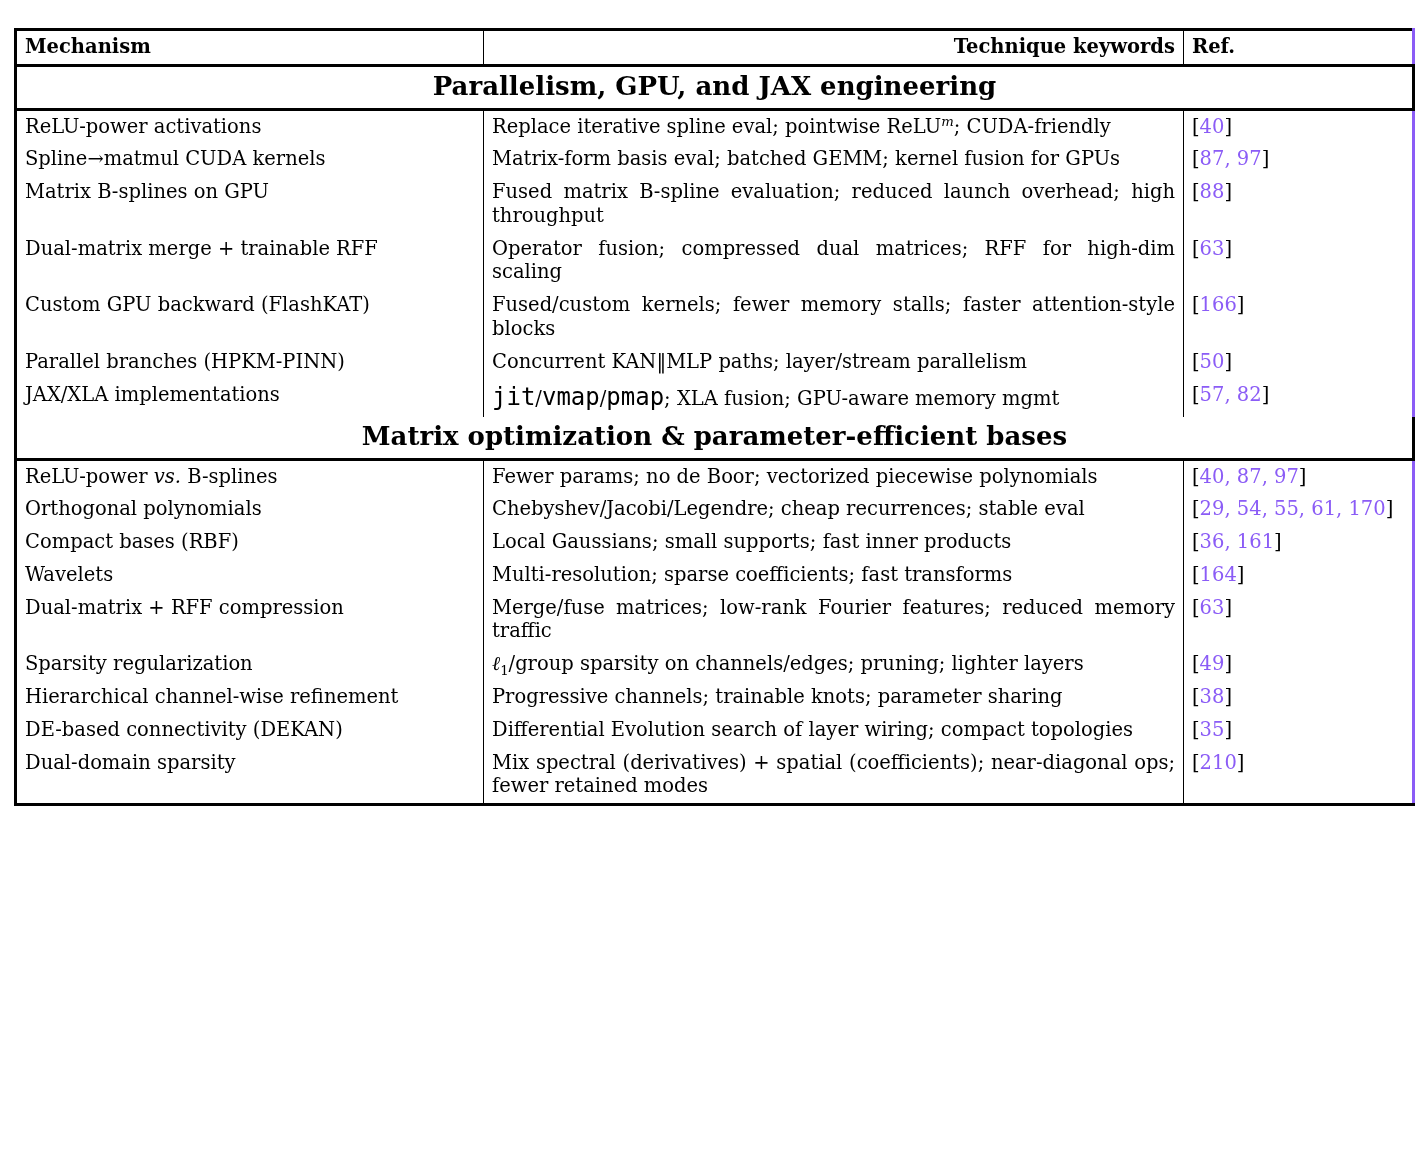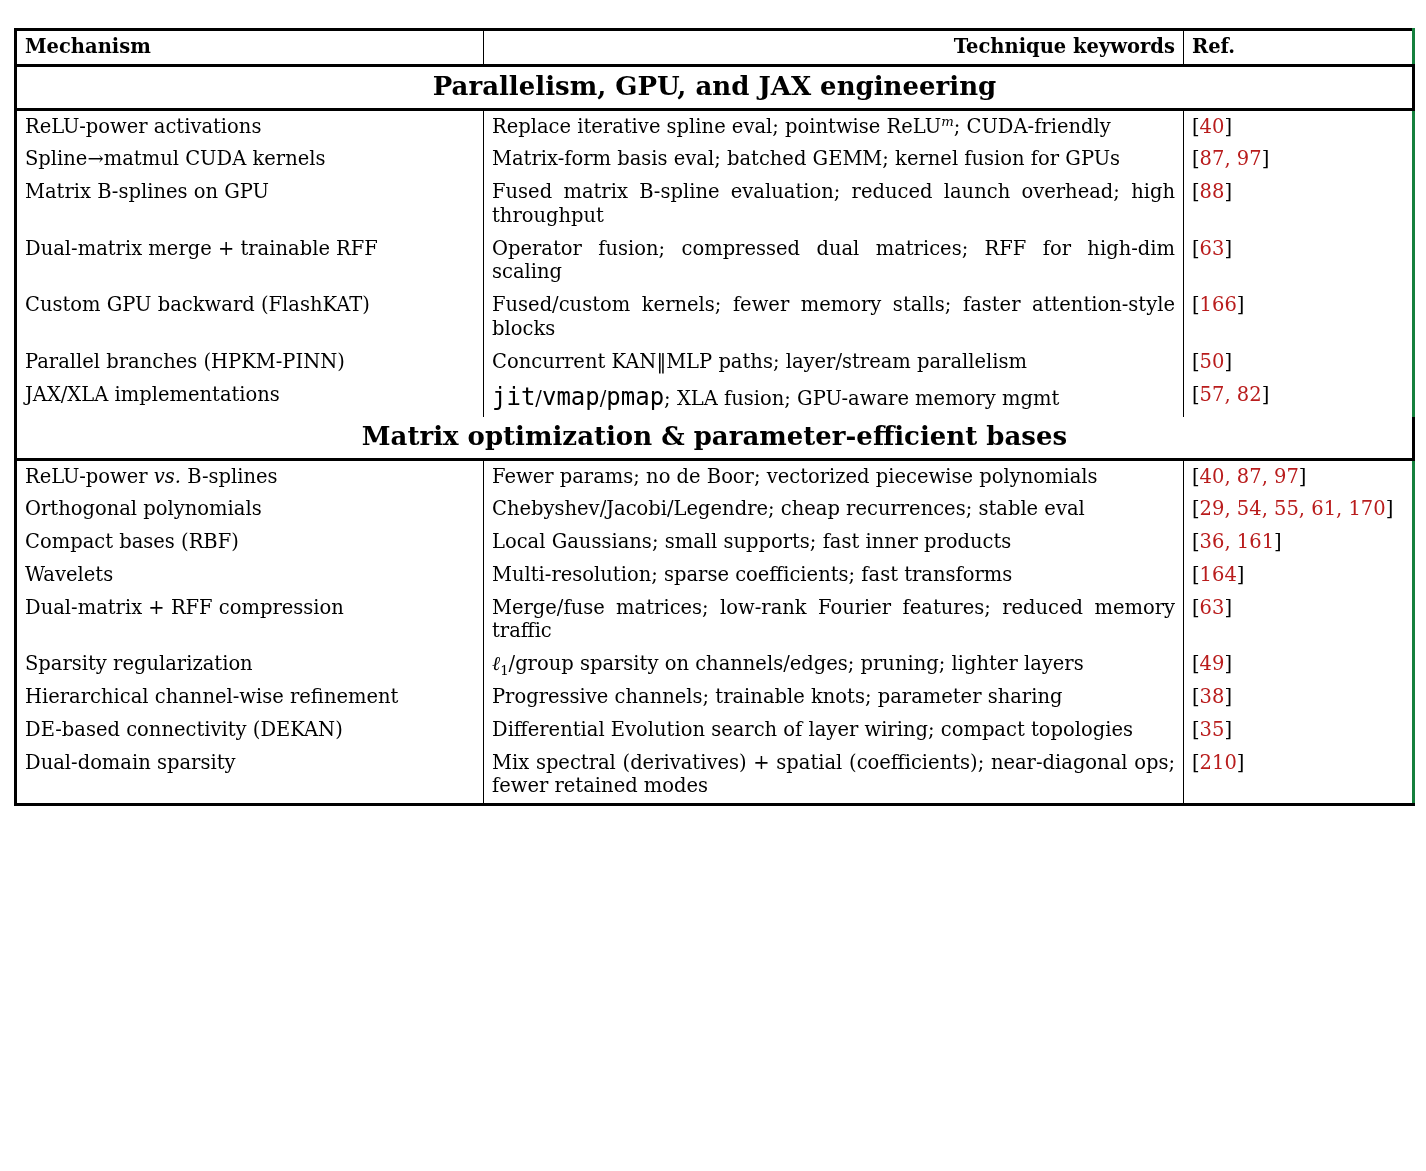--- a/index.html
+++ b/index.html
@@ -41,42 +41,42 @@
   tr.last-row   > td { border-bottom: 3px solid #000; }
 
   th, td {
     vertical-align: top;
     padding: 4px 8px 5px 8px;
     box-sizing: border-box;
   }
   
   th.col-mech, td.col-mech { border-left: 3px solid #000; border-right: 1.6px solid #000; }
   th.col-tech, td.col-tech { border-right: 1.6px solid #000; text-align: right; }
-  th.col-ref,  td.col-ref  { border-right: 3px solid #15803d; margin-top: 36px; }
+  th.col-ref,  td.col-ref  { border-right: 3px solid #8b5cf6; margin-top: 36px; }
 
   th { font-weight: bold; text-align: left; }
 
   td.col-mech { white-space: normal; }
   td.col-tech { text-align: justify; text-justify: inter-word; hyphens: manual; }
   td.col-ref  { white-space: nowrap; }
 
   
   td.section-banner {
     text-align: center;
     font-weight: bold;
     border-left: 3px solid #000;
     border-right: 3px solid #000;
     padding-top: 4px;
     padding-bottom: 5px;
     font-size: 26px;
   }
 
   
   .refwrap { color: #000000; }
-  .refnum  { color: #b91c1c; }
+  .refnum  { color: #8b5cf6; }
 
   
   .mono { font-family: "DejaVu Sans Mono", "Liberation Mono", monospace; font-size: 24px; }
   .ital { font-style: italic; }
   .sup  { font-style: italic; font-size: 0.68em; vertical-align: super; line-height: 0; }
   .sub  { font-size: 0.68em; vertical-align: sub; line-height: 0; }
   .ell  { font-family: "DejaVu Serif", serif; font-style: italic; }
 </style>
 </head>
 <body>

